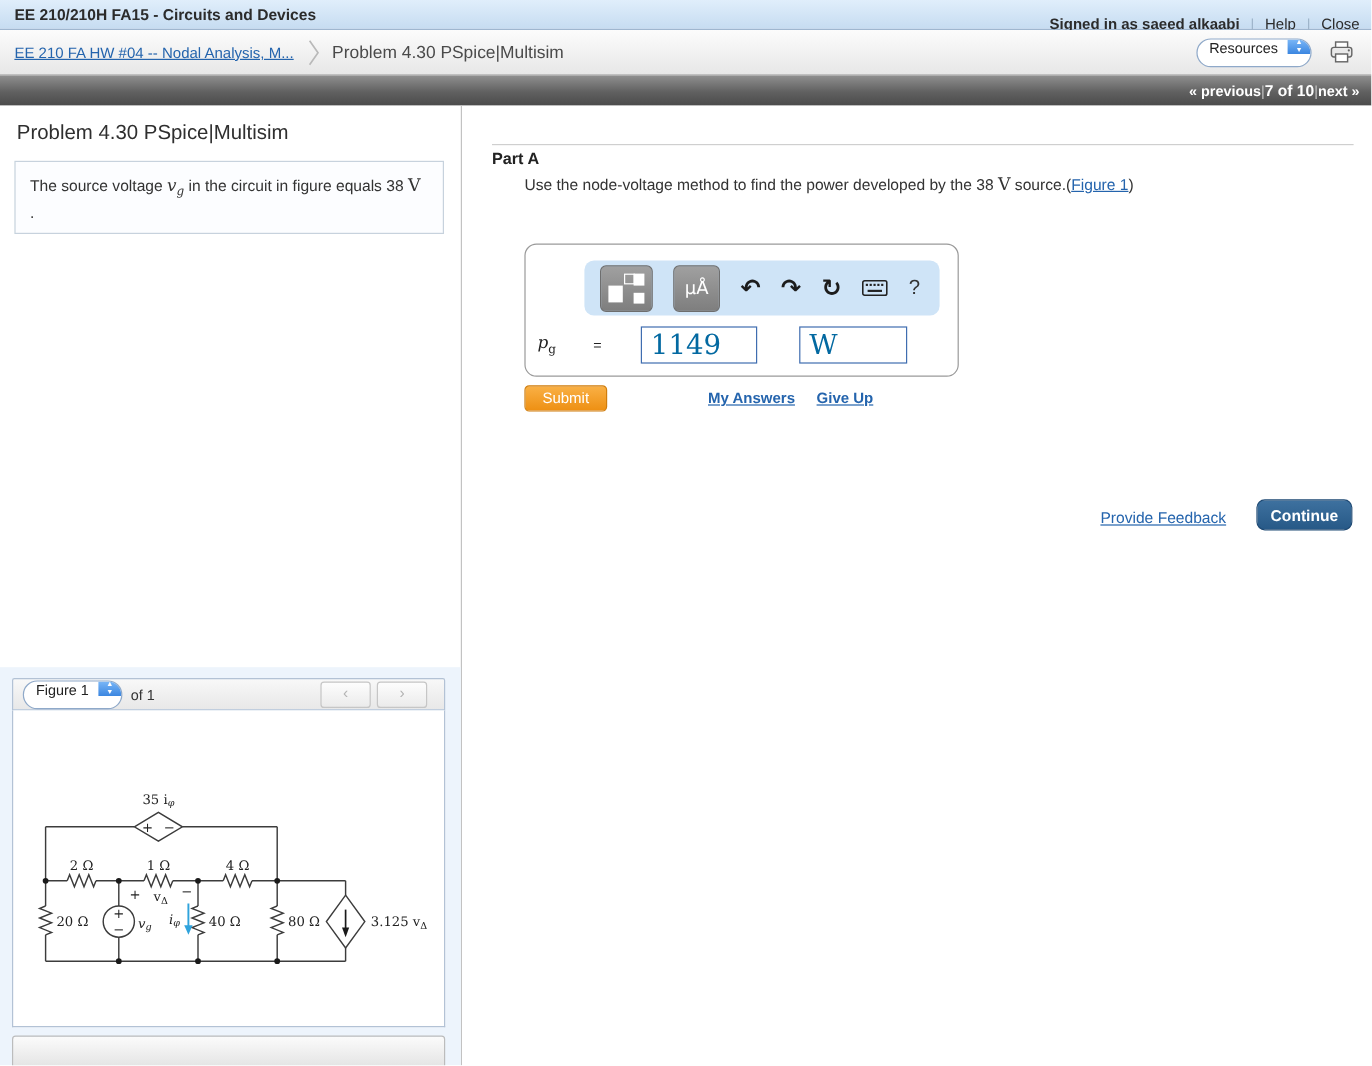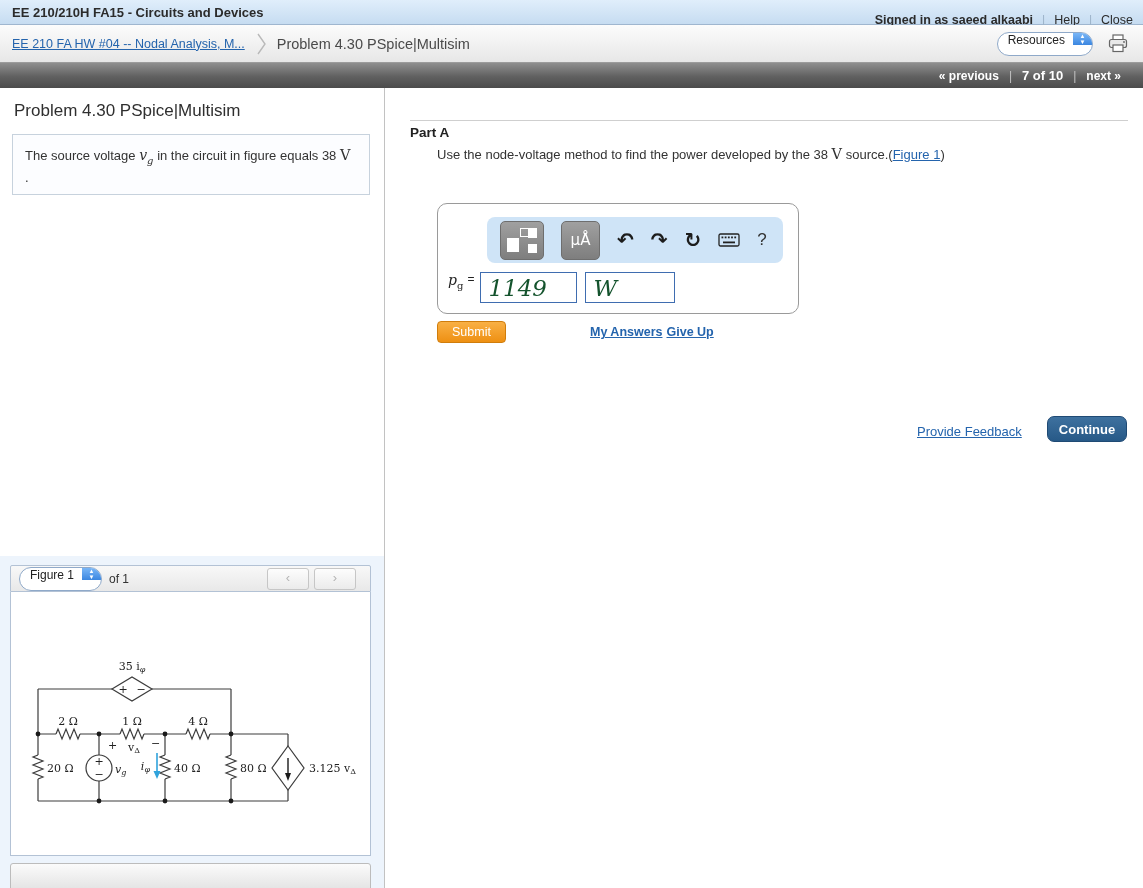--- a/index.html
+++ b/index.html
@@ -27,21 +27,21 @@
   .select{display:flex;align-items:flex-start;height:22px;border:1px solid #8fa9c9;border-radius:12px;
     background:#fff;overflow:hidden;cursor:pointer;}
   .select .lbl{font-size:12px;color:#222;padding:0 8px 0 10px;display:flex;align-items:center;}
   .select .step{width:19px;background:linear-gradient(#79b6f7,#3b86e0);display:flex;flex-direction:column;
     align-items:center;justify-content:center;color:#fff;}
   .select .step span{font-size:6px;line-height:6px;}
 
   
   .navbar{position:absolute;top:63px;left:0;right:0;height:25px;
     background:linear-gradient(#8f8f8f,#606060 55%,#4b4b4b);
-    display:flex;align-items:center;justify-content:flex-end;gap:10px;padding-right:22px;box-sizing:border-box;}
+    display:flex;align-items:center;justify-content:flex-end;padding-right:10px;box-sizing:border-box;}
   .navbar a{color:#fff;font-size:12px;font-weight:bold;text-decoration:none;cursor:pointer;}
   .navbar .pos{color:#fff;font-size:13px;font-weight:bold;}
   .nsep{color:#c2c2c2;font-size:12px;}
 
   
   .left-panel{position:absolute;top:88px;left:0;width:384px;bottom:0;background:#fff;
     border-right:1px solid #c2c2c2;}
   .right-panel{position:absolute;top:88px;left:385px;right:0;bottom:0;background:#fff;}
 
   
@@ -79,34 +79,34 @@
   .tool-btn.units{width:37px;display:flex;align-items:center;justify-content:center;
     color:#fff;font-size:15px;font-family:"DejaVu Sans",sans-serif;}
   .tmpl-sq1{position:absolute;left:6px;bottom:7px;width:12px;height:14px;background:#fff;}
   .tmpl-sq2{position:absolute;left:19px;top:6px;width:7px;height:7px;border:1.5px solid #fff;background:transparent;}
   .tmpl-sq3{position:absolute;right:6px;top:6px;width:9px;height:10px;background:#fff;}
   .tmpl-sq4{position:absolute;right:6px;bottom:6px;width:9px;height:9px;background:#fff;}
   .tool-ic{font-size:20px;color:#1c1c1c;font-weight:600;cursor:pointer;line-height:1;font-family:"DejaVu Sans",sans-serif;}
   .tool-help{font-size:17px;color:#333;cursor:pointer;}
   .kb-ic{cursor:pointer;display:flex;align-items:center;}
 
-  .ans-row{position:absolute;top:68px;left:10px;display:flex;align-items:flex-start;}
+  .ans-row{position:absolute;top:68px;left:10px;display:flex;align-items:center;gap:27px;}
   .ans-var{font-family:"DejaVu Serif",serif;font-size:14px;color:#222;}
   .ans-var .v{font-style:italic;}
   .ans-var sub{font-size:10px;}
   .ans-eq{font-size:12px;margin:0 6px 0 4px;color:#222;}
   .ans-input{height:31px;border:1px solid #3f6db0;font-family:"DejaVu Serif",serif;font-size:23px;
-    color:#14532d;padding:0 4px 0 7px;box-sizing:border-box;background:#fff;outline:none;font-style:italic;}
+    color:#0369a1;padding:0 4px 0 7px;box-sizing:border-box;background:#fff;outline:none;}
   .ans-input.val{width:97px;margin-right:8px;}
   .ans-input.unit{width:90px;}
 
   .submit-btn{position:absolute;top:233px;left:52px;height:22px;padding:0 14px;border:1px solid #d07d0c;border-radius:4px;
     background:linear-gradient(#f9b045,#ee9013);color:#fff;font-weight:normal;font-size:12.5px;cursor:pointer;
     font-family:"Liberation Sans",sans-serif;}
-  .ans-links{position:absolute;top:237px;left:205px;display:flex;gap:4px;}
+  .ans-links{position:absolute;top:237px;left:205px;display:flex;gap:18px;}
   .ans-links a{color:#2464ad;font-size:12.5px;font-weight:bold;text-decoration:underline;cursor:pointer;}
 
   .feedback-box{position:absolute;top:267px;left:52px;width:341px;height:42px;box-sizing:border-box;
     border:1px solid #a06cb5;border-radius:9px;background:#f6eef8;display:flex;align-items:center;padding-left:18px;}
   .feedback-box span{font-size:15px;font-weight:bold;color:#52275d;}
 
   .pf-link{position:absolute;top:336px;left:532px;font-size:13px;color:#2464ad;text-decoration:underline;cursor:pointer;}
   .continue-btn{position:absolute;top:328px;left:662px;width:80px;height:26px;border:1px solid #1f4a74;border-radius:7px;
     background:linear-gradient(#3e719f,#275987);color:#fff;font-weight:bold;font-size:13px;cursor:pointer;
     font-family:"Liberation Sans",sans-serif;}

